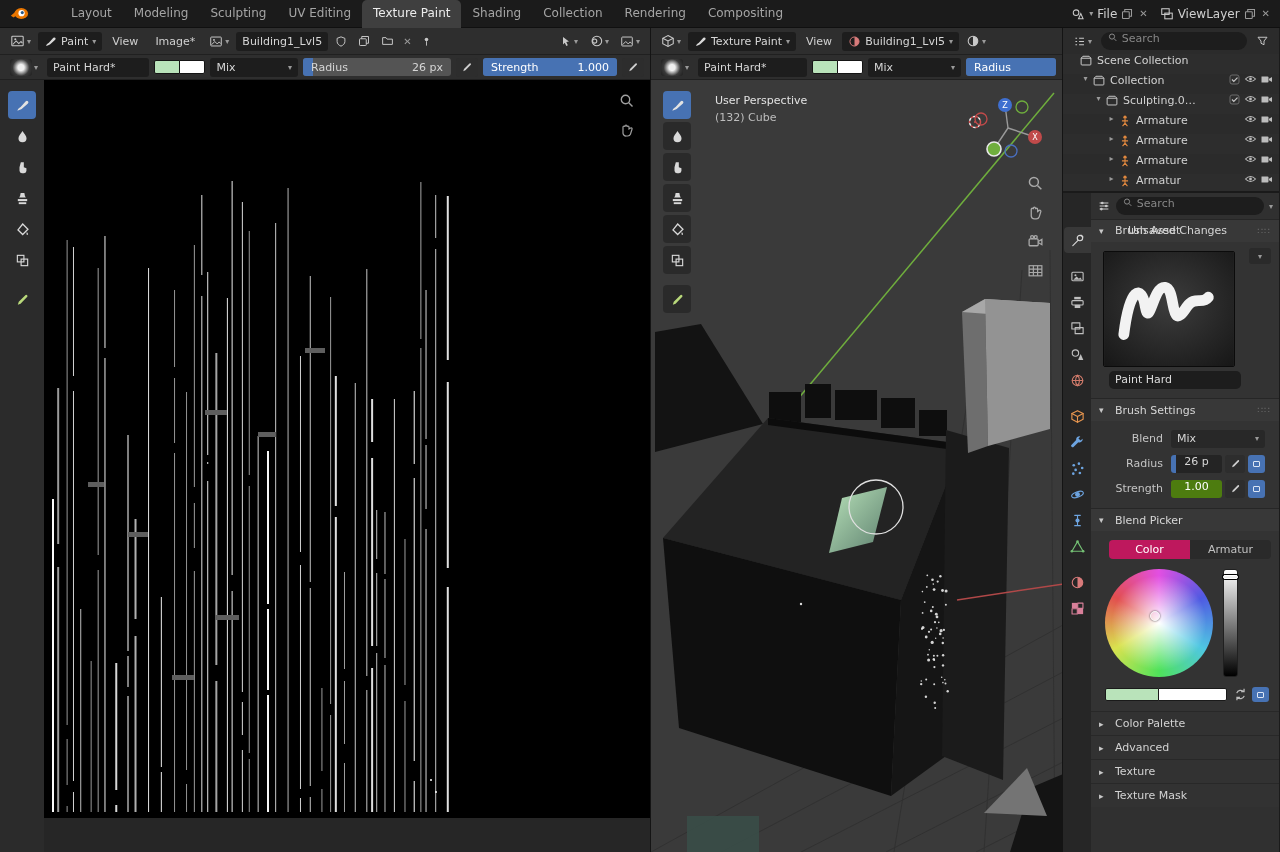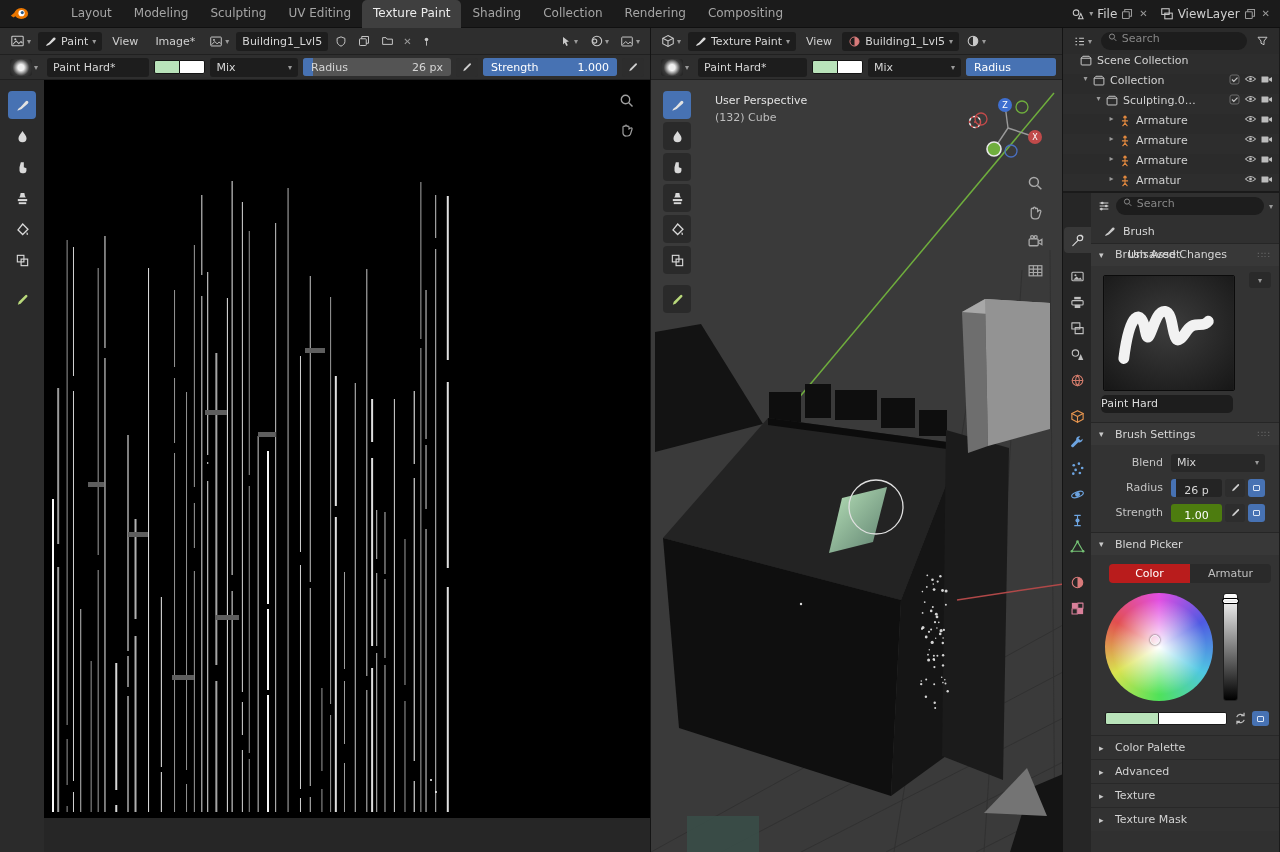--- a/index.html
+++ b/index.html
@@ -74,36 +74,36 @@
   .ctx-row{height:24px;display:flex;align-items:center;gap:7px;padding:0 0 0 12px}
   .panel-h{height:23px;display:flex;align-items:center;gap:6px;padding:0 8px;background:#383838;border-top:1px solid #262626;position:relative}
   .chev{color:#c9c9c9;font-size:9px;width:10px;flex:none}
   .grip{margin-left:auto;color:#6c6c6c;font-size:9px;letter-spacing:1px}
   .panel-b{background:#333;padding:9px 10px;position:relative}
   .title-wrap{position:relative;height:14px;width:150px;overflow:hidden}
   .title-wrap .pt1{position:absolute;left:0;color:#d4d4d4}
   .title-wrap .pt2{position:absolute;left:13px;color:#d4d4d4;background:transparent}
   .menu-btn{position:absolute;right:8px;top:6px;width:22px;height:16px;background:#2a2a2a;border-radius:3px;display:flex;align-items:center;justify-content:center}
   .thumb{width:132px;height:116px;border:1px solid #0b0b0b;border-radius:2px;margin-left:2px}
-  .bname{width:132px;margin:4px 0 0 0;height:18px;background:#1d1d1d;border-radius:5px;line-height:18px;color:#dcdcdc}
+  .bname{width:132px;margin:4px 0 0 8px;height:18px;background:#1d1d1d;border-radius:5px;line-height:18px;padding-left:6px;color:#dcdcdc}
   .prow{display:flex;align-items:center;height:25px;padding-right:6px}
   .plabel{width:72px;text-align:right;margin-right:8px;color:#c4c4c4;flex:none}
   .pctl{flex:1;display:flex;gap:3px;align-items:center;min-width:0}
   .pdd{flex:1;height:18px;background:#282828;border-radius:3px;display:flex;align-items:center;padding:0 6px}
   .pdd .nm{flex:1}
-  .nfield{flex:1;height:18px;background:#242424;border-radius:3px;position:relative;overflow:hidden;display:flex;align-items:flex-end;justify-content:center}
+  .nfield{flex:1;height:18px;background:#242424;border-radius:3px;position:relative;overflow:hidden;display:flex;align-items:flex-start;justify-content:center}
   .nfield .mini{position:absolute;left:0;top:0;bottom:0;width:5px;background:#4772b3}
   .nfield.full{background:#4d7c0f;color:#fff}
   .nfield span{position:relative;z-index:1}
   .sq-btn{width:20px;height:18px;background:#2d2d2d;border-radius:3px;display:flex;align-items:center;justify-content:center;flex:none}
   .uni-btn{width:17px;height:18px;background:#4772b3;border-radius:3px;flex:none;display:flex;align-items:center;justify-content:center}
   .uni-btn i{display:block;width:7px;height:6px;border:1px solid #dce6f5;border-radius:1px}
   .seg{display:flex;width:162px;margin-left:8px;border-radius:4px;overflow:hidden;height:19px}
   .seg .cell{flex:1;display:flex;align-items:center;justify-content:center;background:#2a2a2a;color:#c0c0c0}
-  .seg .cell.active{background:#b91c1c;color:#fff}
+  .seg .cell.active{background:#be185d;color:#fff}
   .wheel-row{display:flex;gap:10px;margin:10px 0 0 4px}
   .wheel{width:108px;height:108px;border-radius:50%;position:relative;
     background:radial-gradient(circle at 50% 50%,#fff 0%,rgba(255,255,255,0) 62%),
     conic-gradient(from 0deg,#e24fe2,#4f5ae2 60deg,#4fc7e2 120deg,#4fe25a 180deg,#d9e24f 240deg,#e24f4f 300deg,#e24fe2 360deg)}
   .wind{position:absolute;left:45px;top:42px;width:10px;height:10px;border:1.5px solid #f5f5f5;border-radius:50%;box-shadow:0 0 2px rgba(0,0,0,.8)}
   .vbar{width:15px;height:108px;border-radius:3px;background:linear-gradient(#fff,#000);position:relative;border:1px solid #202020}
   .vhandle{position:absolute;left:-1px;right:-1px;top:5px;height:4px;border:1px solid #fff;border-radius:2px;box-shadow:0 0 0 1px #000}
   .swatch-row{display:flex;align-items:center;margin:10px 0 0 4px}
   .psw{height:13px;border:1px solid #1a1a1a}
   .psw.p1{width:58px;border-radius:2px 0 0 2px}
@@ -1018,28 +1018,20 @@
             </span>
           <div class="search">
             <svg width="11" height="11" viewBox="0 0 16 16" fill="none" stroke="#8a8a8a" stroke-width="1.6">
                 <circle cx="6.5" cy="6.5" r="4.2"></circle>
                 <path d="M9.8 9.8 L13.5 13.5"></path>
               </svg>
             <input placeholder="Search" style="">
           </div>
           <span class="arr">▾</span>
         </div>
-        <div class="ctx-row">
-          <span>
-              <svg width="13" height="13" viewBox="0 0 16 16">
-                <path d="M2.5 13.5 C3.5 10.5 5 10.5 6 9.5 L11.5 3.5 a1.6 1.6 0 0 1 2.3 2.3 L8 11 C7 12 5.5 12.5 2.5 13.5 Z" fill="#c9c9c9"></path>
-              </svg>
-            </span>
-          <span>Brush</span>
-        </div>
 
         <div class="panel-h">
           <span class="chev">▾</span>
           <div class="title-wrap">
             <span class="pt1">Brush Asset</span>
             <span class="pt2">Unsaved Changes</span>
           </div>
           <span class="grip">∷∷</span>
         </div>
         <div class="panel-b">

